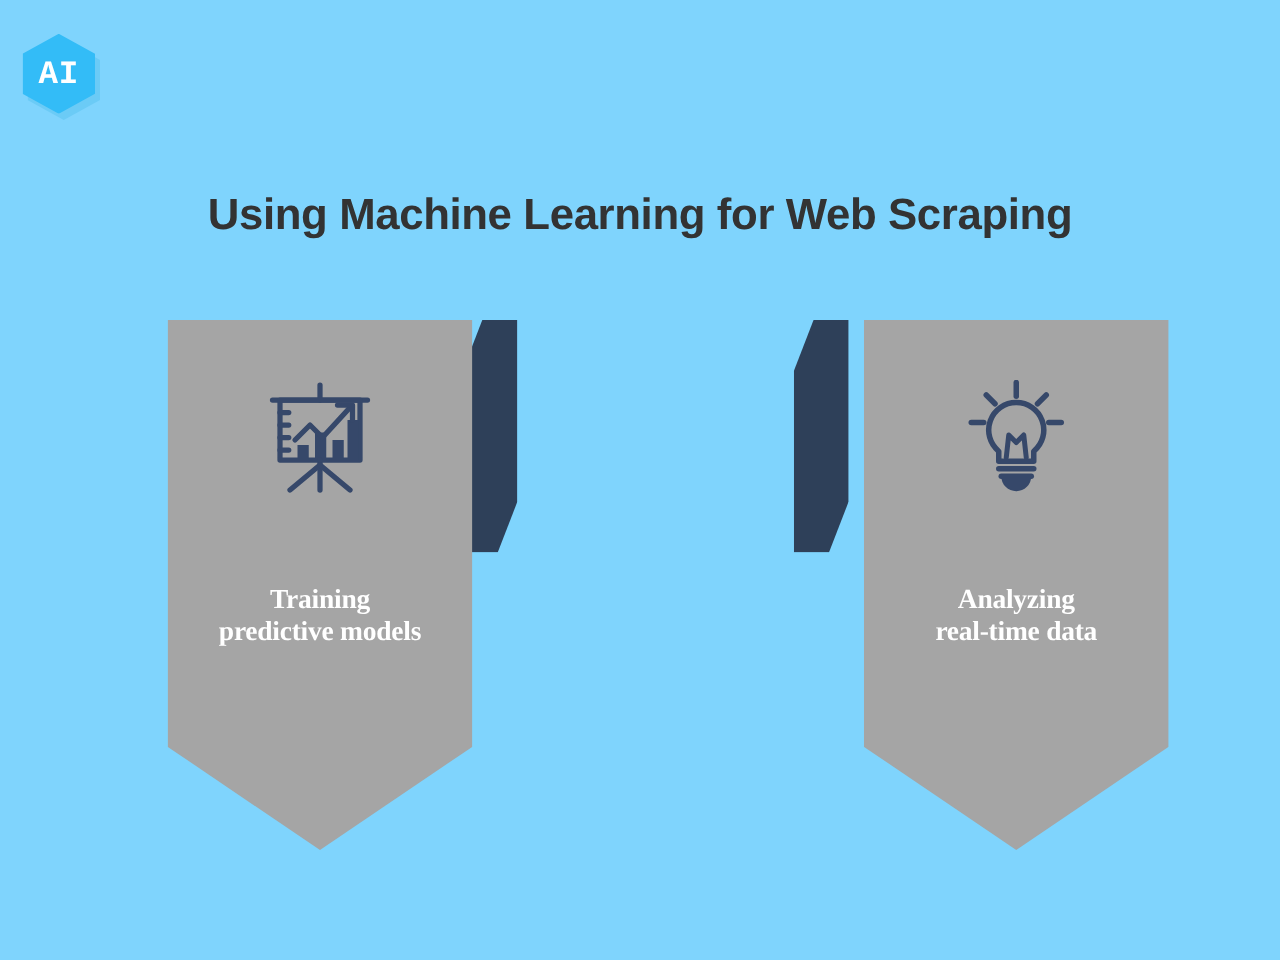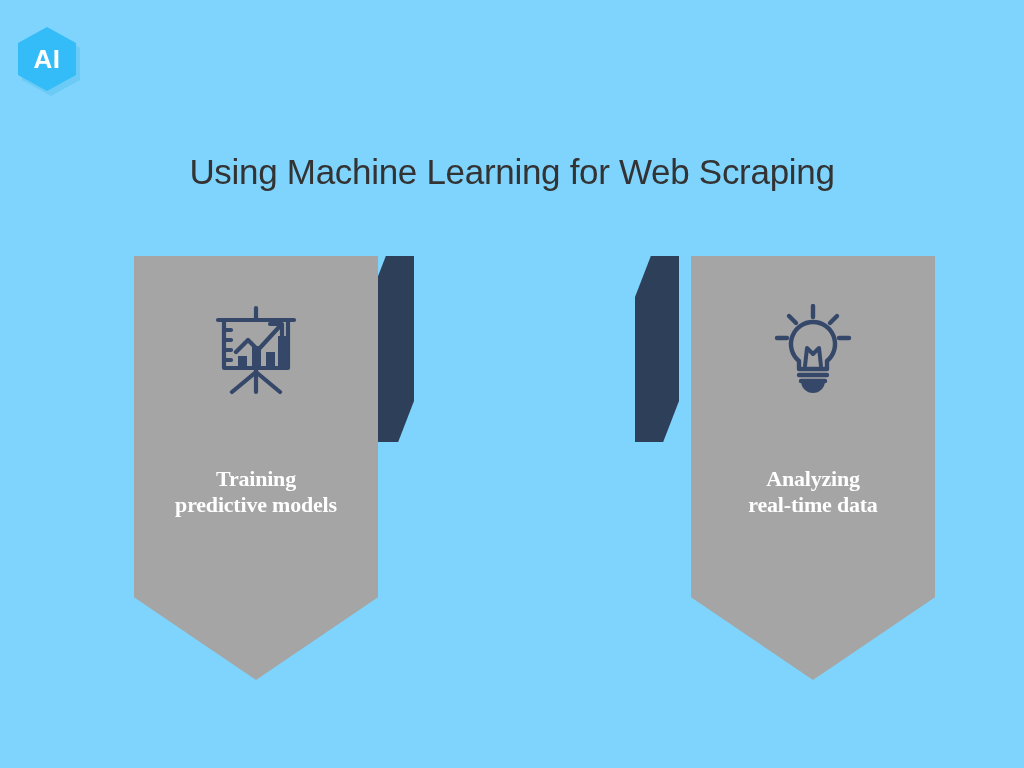--- a/index.html
+++ b/index.html
@@ -57,41 +57,41 @@
     position: absolute;
     left: 0; top: 0;
     width: 58px; height: 64px;
     display: flex;
     align-items: center;
     justify-content: center;
     color: #ffffff;
     font-size: 26px;
     font-weight: bold;
     letter-spacing: .5px;
-    font-family: Liberation Sans, sans-serif;
+    font-family: Liberation Mono, monospace;
   }
   #brand-word {
     color: #2f3e55;
     font-size: 37px;
     font-weight: bold;
     letter-spacing: -0.6px;
     line-height: 1;
     padding-bottom: 4px;
   }
 
   
   #page-title {
     position: absolute;
     left: 0;
     top: 152px;
     width: 1024px;
     text-align: center;
     color: #333333;
     font-size: 35px;
-    font-weight: normal;
+    font-weight: bold;
     letter-spacing: -0.3px;
     white-space: nowrap;
   }
 
   
   #banners {
     position: absolute;
     left: 134px;
     top: 256px;
     width: 774px;

